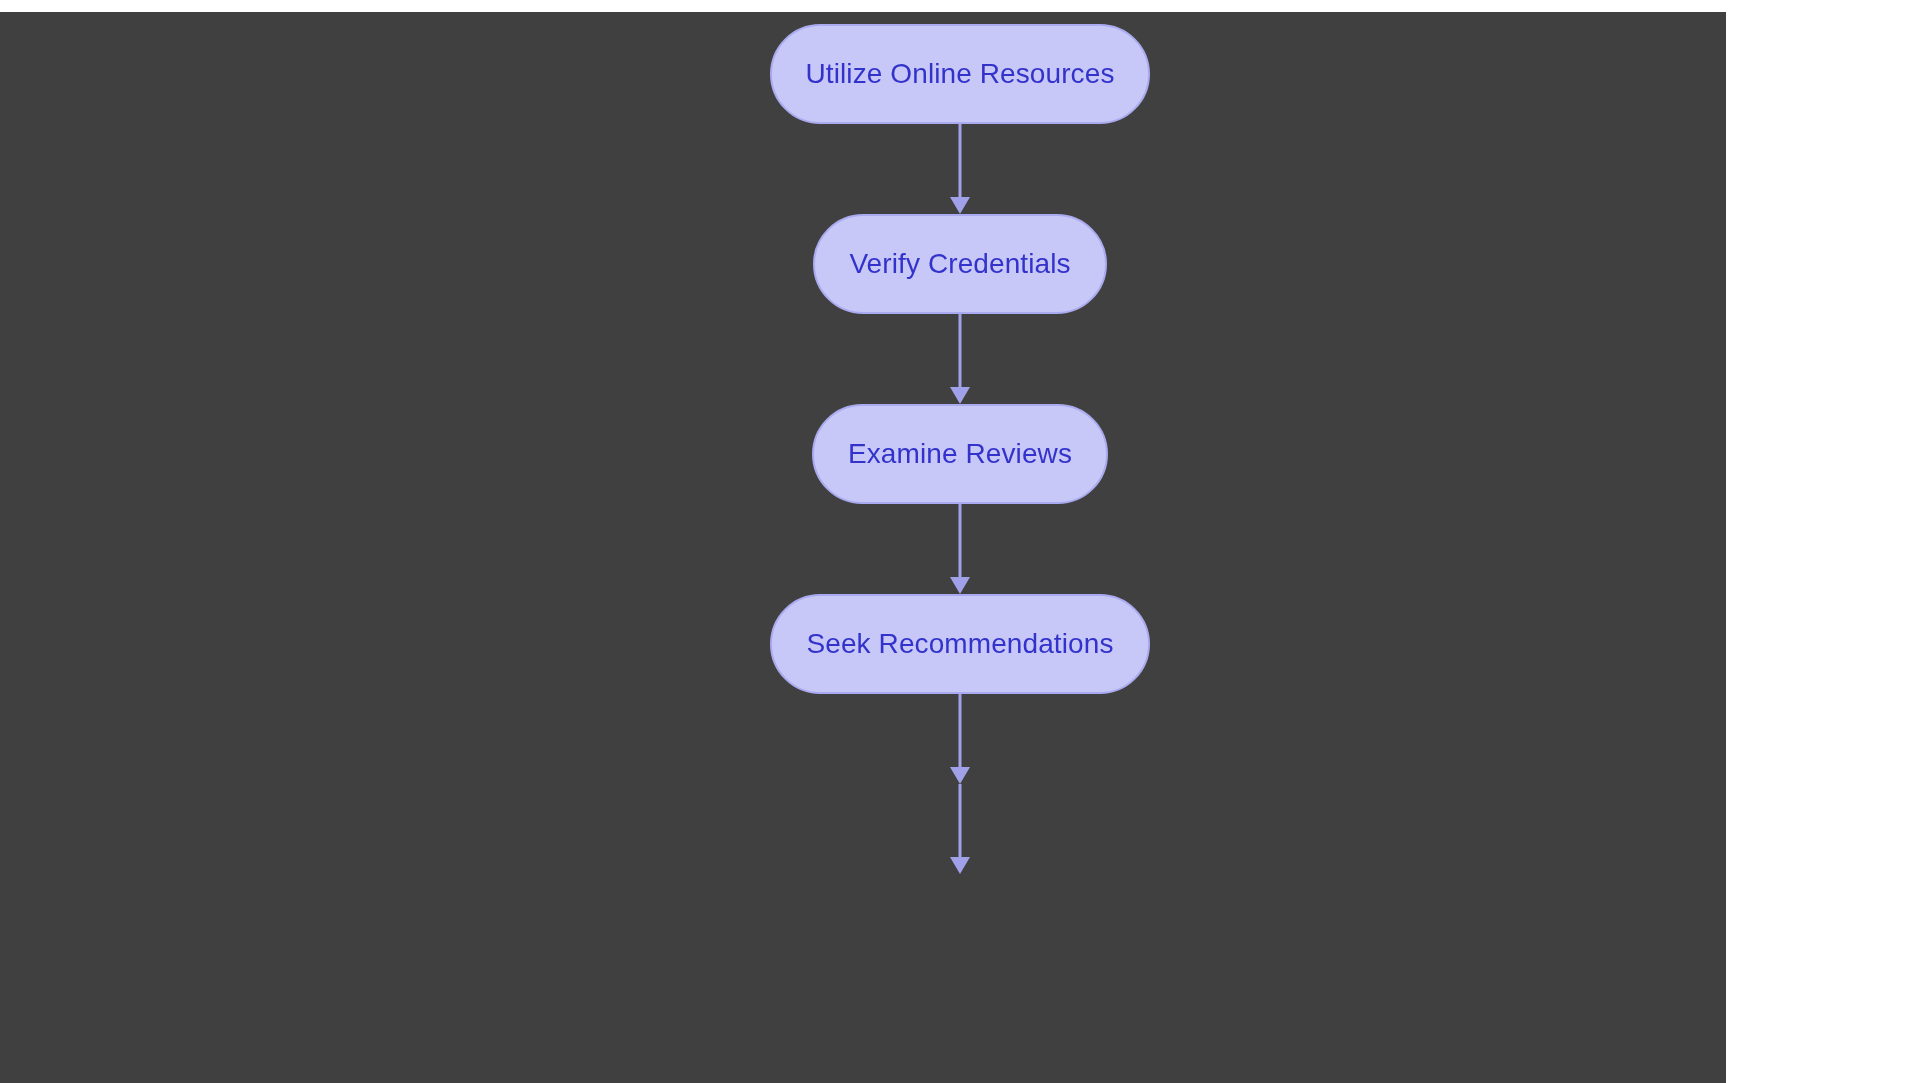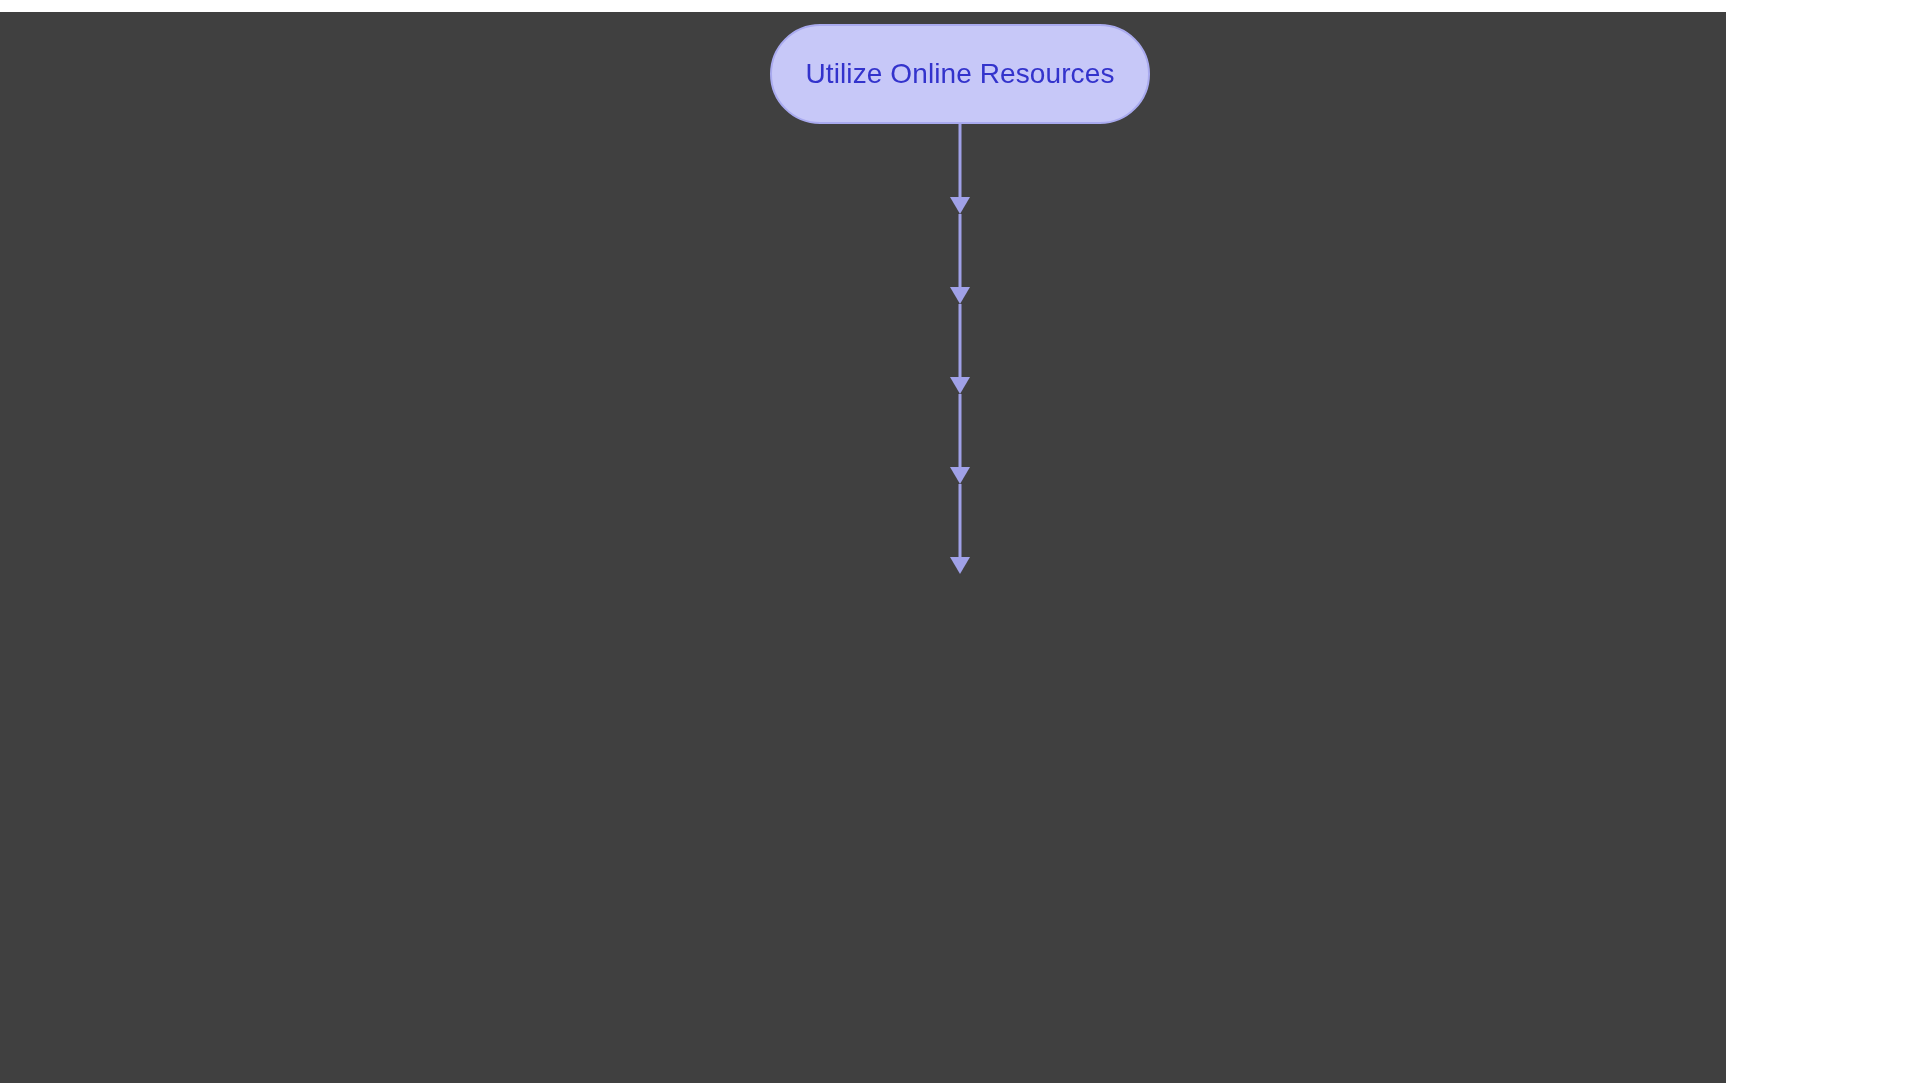--- a/index.html
+++ b/index.html
@@ -85,32 +85,41 @@
 
     <div class="node">
       <span class="node-label">Utilize Online Resources</span>
     </div>
 
     <div class="connector">
       <div class="stem"></div>
       <div class="head"></div>
     </div>
 
+    <div class="node">
+      <span class="node-label">Verify Credentials</span>
+    </div>
 
     <div class="connector">
       <div class="stem"></div>
       <div class="head"></div>
     </div>
 
+    <div class="node">
+      <span class="node-label">Examine Reviews</span>
+    </div>
 
     <div class="connector">
       <div class="stem"></div>
       <div class="head"></div>
     </div>
 
+    <div class="node">
+      <span class="node-label">Seek Recommendations</span>
+    </div>
 
     <div class="connector">
       <div class="stem"></div>
       <div class="head"></div>
     </div>
 
 
     <div class="connector">
       <div class="stem"></div>
       <div class="head"></div>

